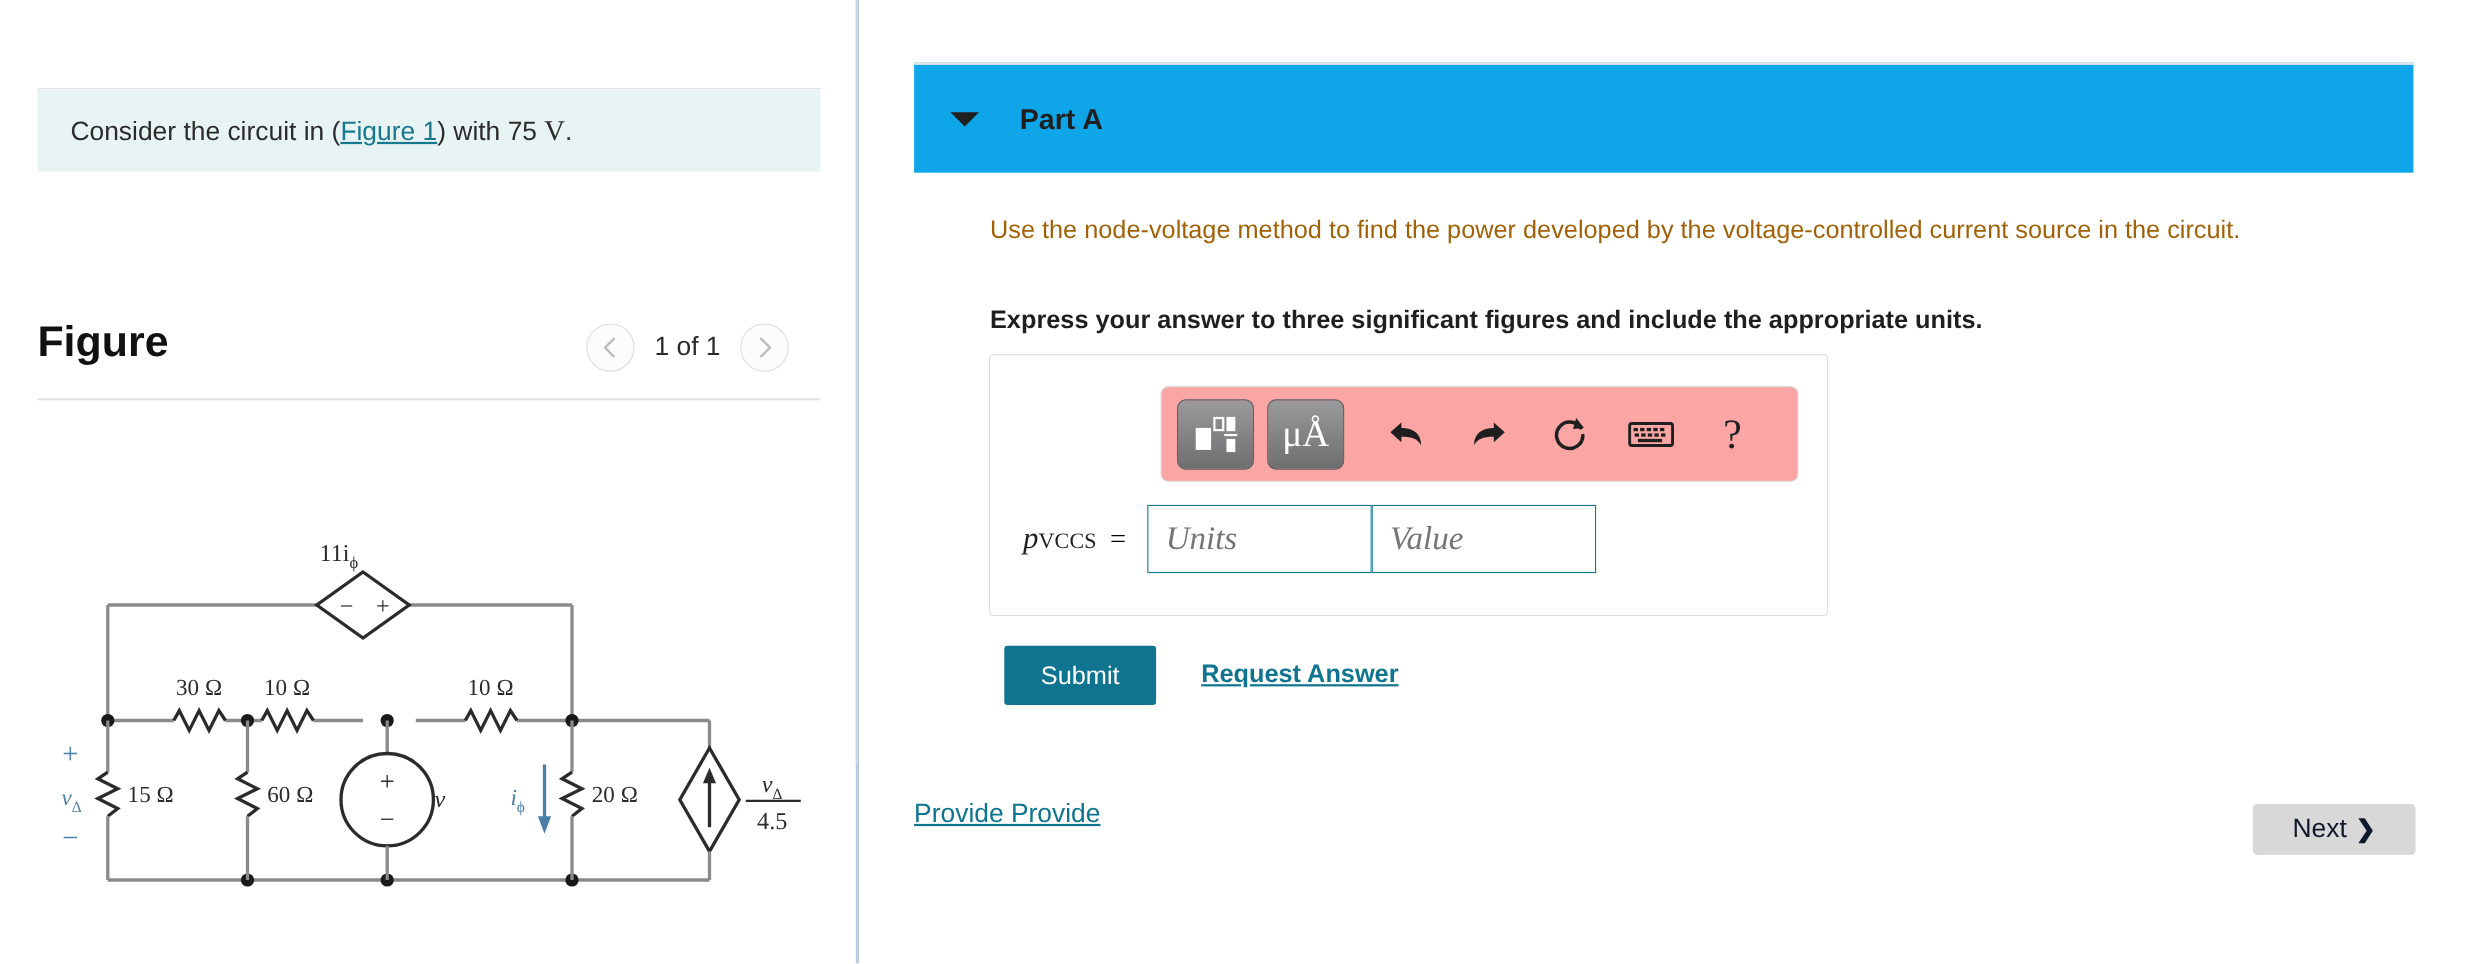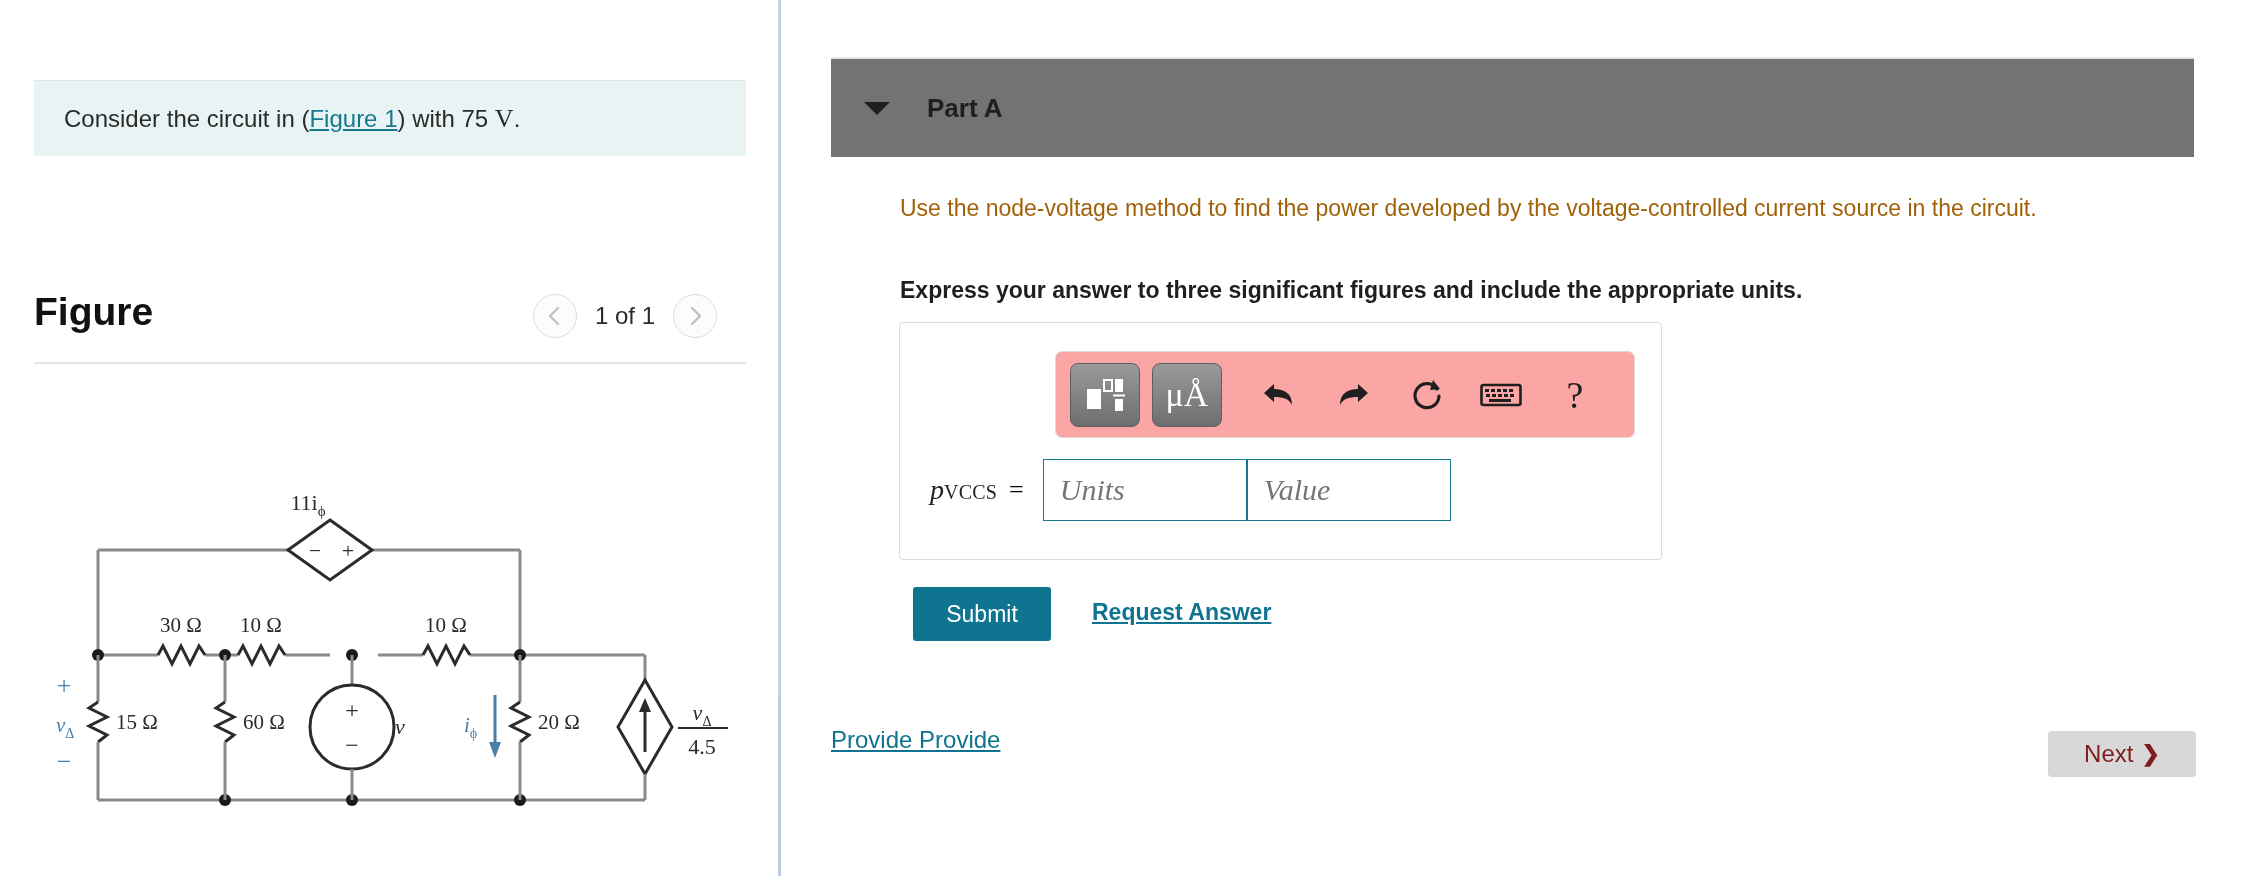--- a/index.html
+++ b/index.html
@@ -77,21 +77,21 @@
     background: #c9d6e6;
   }
 
   
   .right-panel {
     position: absolute; left: 781px; top: 0; width: 1463px; height: 876px;
     background: #fff;
   }
   .part-header {
     position: absolute; left: 50px; top: 57px; width: 1363px; height: 100px;
-    background: #737373;
+    background: #0ea5e9;
     border-top: 2px solid #e4e4e4;
     display: flex; align-items: center;
   }
   .caret {
     margin-left: 33px;
     width: 0; height: 0;
     border-left: 13px solid transparent;
     border-right: 13px solid transparent;
     border-top: 13px solid #1f1f1f;
   }
@@ -176,21 +176,21 @@
   }
   .provide-feedback {
     position: absolute; left: 831px; top: 726px;
     font-size: 24px; color: #0e7490; text-decoration: underline;
   }
   .next-btn {
     position: absolute; left: 2048px; top: 731px;
     width: 148px; height: 46px;
     background: #d8d8d8; border: none; border-radius: 4px;
     display: flex; align-items: center; justify-content: center; gap: 8px;
-    color: #7f1d1d; font-size: 24px;
+    color: #0f172a; font-size: 24px;
   }
   .next-chev { font-weight: bold; font-size: 22px; }
 </style>
 </head>
 <body>
 
 <div class="page">
 
   <div class="left-panel">
 

